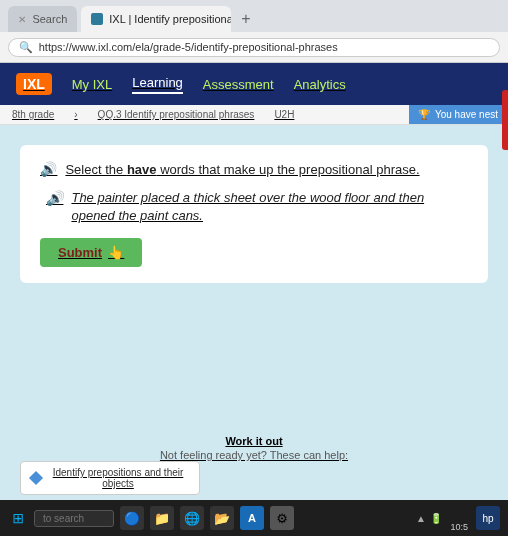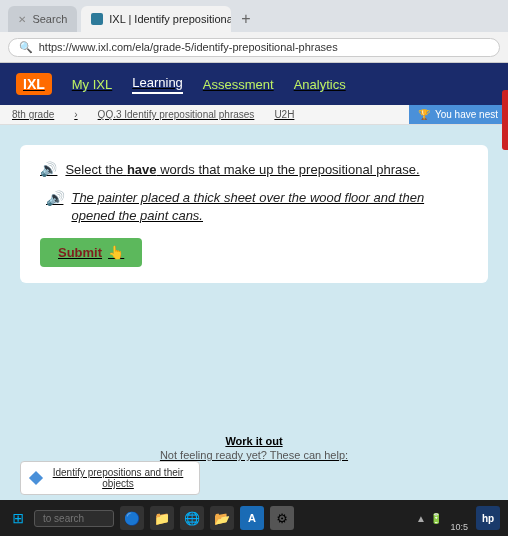--- a/index.html
+++ b/index.html
@@ -464,15 +464,15 @@
   <div class="taskbar-app-icon" style="background:#555;">⚙</div>
 
   <div class="taskbar-right">
     <span class="system-tray">
       <span>▲</span>
       <span>🔋</span>
     </span>
     <div class="time-display">
       <div>10:5</div>
     </div>
-    <div class="taskbar-app-icon" style="background:#1a3a6b; color:white; font-size:10px; font-weight:bold; padding:2px;">hp</div>
+    <div class="taskbar-app-icon" style="background:#1a3a6b; color:white; font-size:10px; font-weight:normal; padding:2px;">hp</div>
   </div>
 </div>
 
 </body></html>

